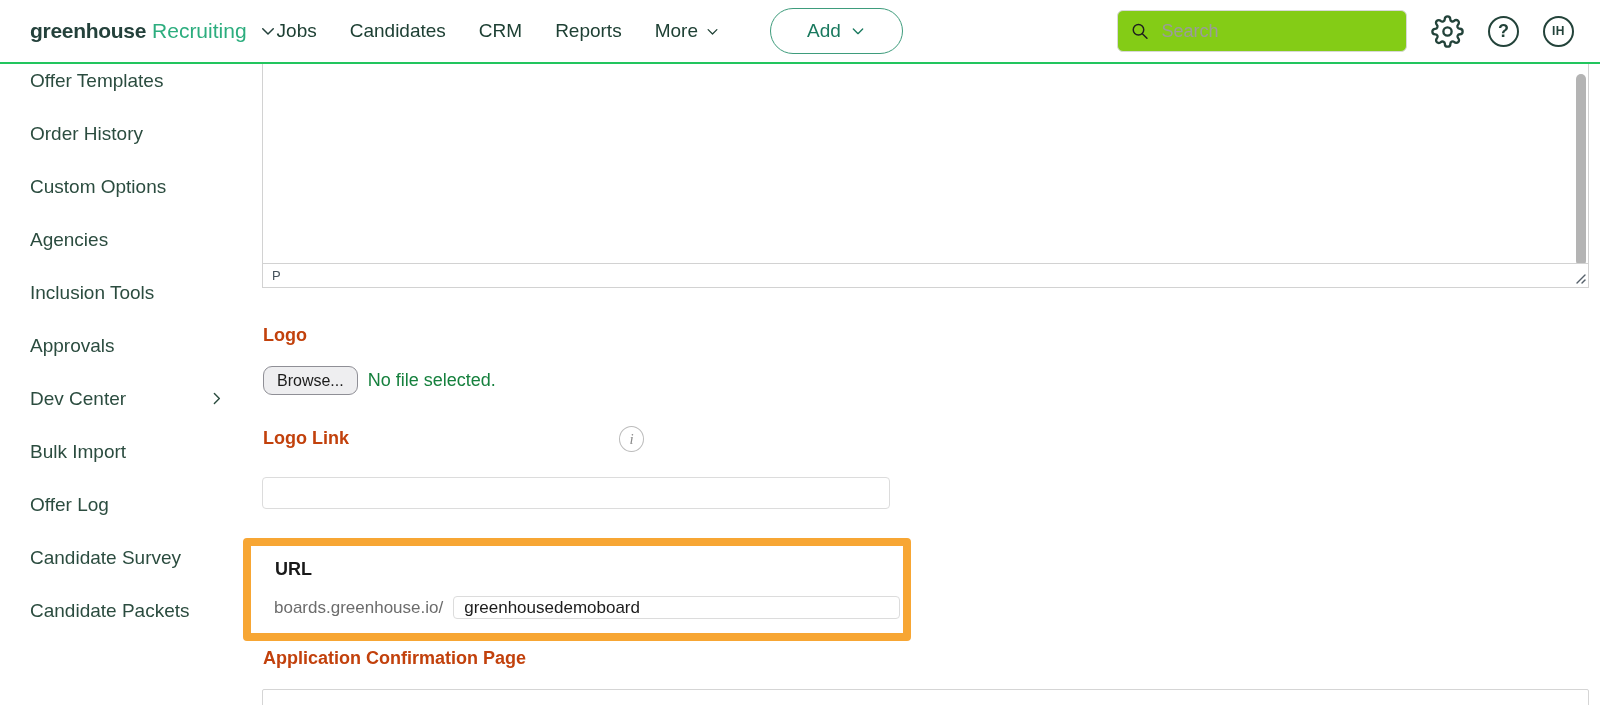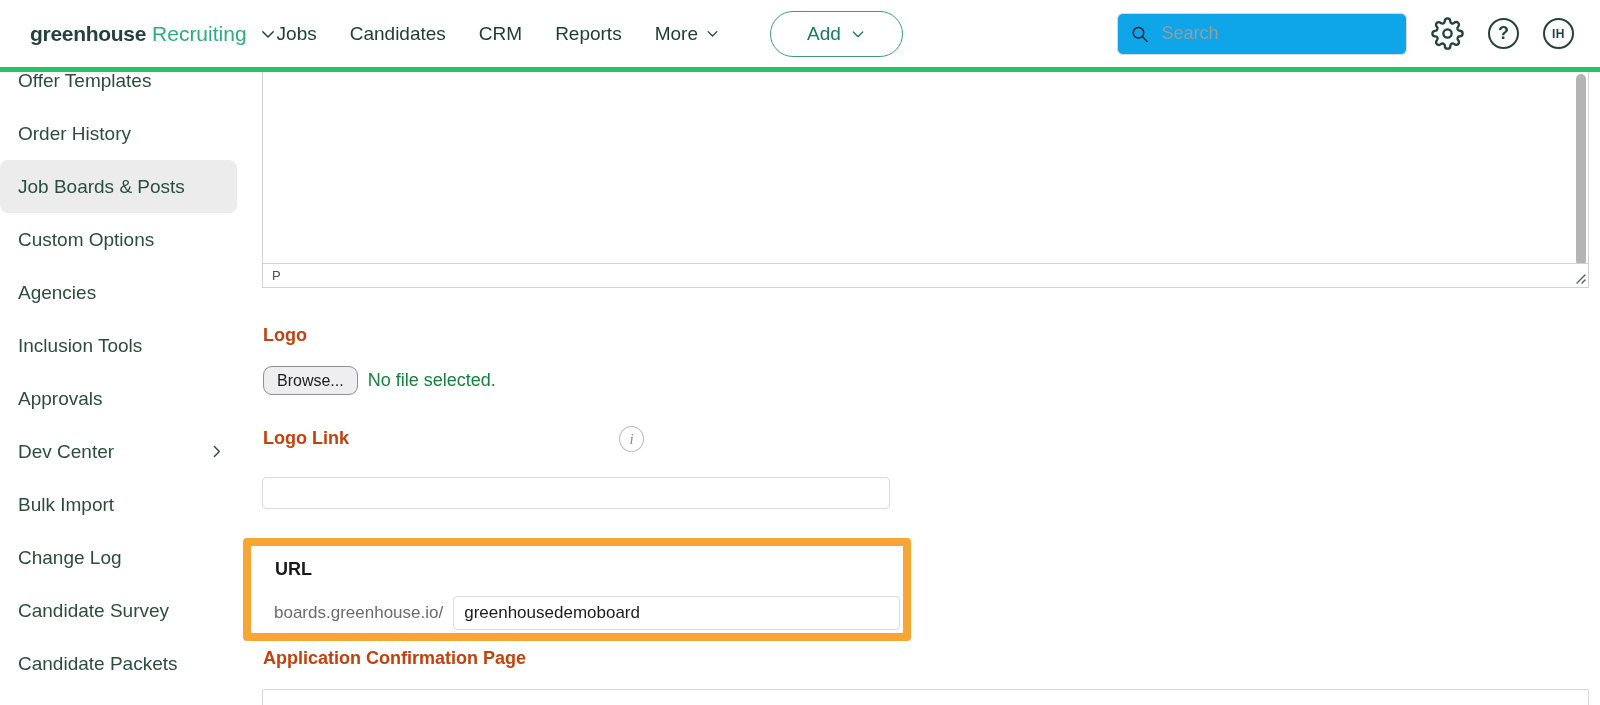--- a/index.html
+++ b/index.html
@@ -1,52 +1,52 @@
 <!DOCTYPE html>
 <html><head>
 <meta charset="utf-8">
 <style>
   * { margin:0; padding:0; box-sizing:border-box; }
   html,body { width:1600px; height:705px; overflow:hidden; background:#fff;
               font-family:"Liberation Sans", sans-serif; }
   .page { position:relative; width:1600px; height:705px; background:#fff; }
 
   
-  .navbar { position:absolute; left:0; top:0; width:1600px; height:72px;
-            background:#fff; border-bottom:5px solid #22c55e; z-index:30;
+  .navbar { position:absolute; left:0; top:0; width:1600px; height:64px;
+            background:#fff; border-bottom:2px solid #22c55e; z-index:30;
             display:flex; align-items:center; }
   .logo-group { display:flex; align-items:center; margin-left:30px; cursor:pointer; }
   .logo-brand { font-size:21px; font-weight:600; color:#24413B; letter-spacing:-0.3px; }
   .logo-product { font-size:21px; font-weight:500; color:#2CAD7E; margin-left:6px; }
   .logo-chevron { margin-left:12px; display:flex; }
   .nav-items { display:flex; align-items:center; gap:33px; }
   .nav-item { font-size:19px; color:#1E4034; font-weight:500; cursor:pointer;
               display:flex; align-items:center; gap:7px; white-space:nowrap; }
   .add-btn { margin-left:50px; width:133px; height:46px; border:1.5px solid #3E9C7C;
              border-radius:24px; display:flex; align-items:center; justify-content:center;
              gap:9px; color:#19795E; font-size:19px; font-weight:500; cursor:pointer;
              background:#fff; }
   .nav-right { margin-left:auto; display:flex; align-items:center; gap:24px;
                padding-right:26px; }
   .search-box { width:290px; height:42px; border:1px solid #d8d8d8; border-radius:6px;
-                display:flex; align-items:center; padding:0 12px; gap:12px; background:#0ea5e9; }
+                display:flex; align-items:center; padding:0 12px; gap:12px; background:#84cc16; }
   .search-box input { border:none; outline:none; font-size:18px; color:#333; width:100%;
                       font-family:"Liberation Sans", sans-serif; background:transparent; }
   .search-box input::placeholder { color:#9b9b9b; }
   .icon-btn { display:flex; align-items:center; justify-content:center; cursor:pointer; }
   .circle-icon { width:31px; height:31px; border:2px solid #23433A; border-radius:50%;
                  display:flex; align-items:center; justify-content:center;
                  color:#23433A; font-weight:700; }
   .help-q { font-size:18px; font-weight:700; }
   .avatar-initials { font-size:12px; letter-spacing:0.5px; }
 
   
   .sidebar { position:absolute; left:0; top:54px; width:237px; z-index:5; }
   .side-item { position:relative; height:53px; display:flex; align-items:center;
-               padding-left:18px; font-size:19px; color:#2B4C3F; cursor:pointer;
+               padding-left:30px; font-size:19px; color:#2B4C3F; cursor:pointer;
                border-radius:8px; white-space:nowrap; }
   .side-item.selected { background:#ECECEC; }
   .side-chevron { position:absolute; right:12px; display:flex; }
 
   
   .main { position:absolute; left:262px; top:0; width:1327px; height:705px; }
 
   .editor { position:absolute; left:0; top:30px; width:1327px; height:258px;
             border:1px solid #d2d2d2; background:#fff; }
   .editor-body { position:absolute; left:0; top:0; right:0; bottom:24px; cursor:text; }
@@ -77,21 +77,21 @@
                 font-size:17px; color:#1c1c1c; padding:0 10px; outline:none;
                 font-family:"Liberation Sans", sans-serif; }
   .logo-link-input { position:absolute; left:0; top:477px; width:628px; height:32px; }
 
   .url-highlight { position:absolute; left:-19px; top:538px; width:668px; height:103px;
                    border:8px solid #F7A634; border-radius:4px; background:#fff; }
   .url-label { left:24px; top:13px; position:absolute; font-size:18px; font-weight:700;
                color:#191919; }
   .url-row { position:absolute; left:23px; top:50px; display:flex; align-items:center; }
   .url-prefix { font-size:17px; color:#6c6c6c; white-space:nowrap; }
-  .url-input { width:447px; height:34px; margin-left:10px; }
+  .url-input { width:447px; height:23px; margin-left:10px; }
 
   .bottom-editor { position:absolute; left:0; top:689px; width:1327px; height:60px;
                    border:1px solid #d5d5d5; border-radius:2px; background:#fff; }
 
   svg { display:block; }
 </style>
 </head>
 <body>
 
 <div class="page">
@@ -146,35 +146,34 @@
       </div>
       <div class="circle-icon">
         <span class="avatar-initials">IH</span>
       </div>
     </div>
   </div>
 
   <div class="sidebar">
     <div class="side-item">Offer Templates</div>
     <div class="side-item">Order History</div>
-    <div class="side-item selected">Job Boards &amp; Posts</div>
     <div class="side-item">Custom Options</div>
     <div class="side-item">Agencies</div>
     <div class="side-item">Inclusion Tools</div>
     <div class="side-item">Approvals</div>
     <div class="side-item">
       <span>Dev Center</span>
       <span class="side-chevron">
         <svg width="17" height="17" viewBox="0 0 24 24" fill="none" stroke="#2B4C3F" stroke-width="2" stroke-linecap="round" stroke-linejoin="round">
             <polyline points="9 5 16 12 9 19"></polyline>
           </svg>
       </span>
     </div>
     <div class="side-item">Bulk Import</div>
-    <div class="side-item">Change Log</div>
+    <div class="side-item">Offer Log</div>
     <div class="side-item">Candidate Survey</div>
     <div class="side-item">Candidate Packets</div>
   </div>
 
   <div class="main">
 
     <div class="editor">
       <div class="editor-body"></div>
       <div class="editor-scrollbar"></div>
       <div class="editor-status">

